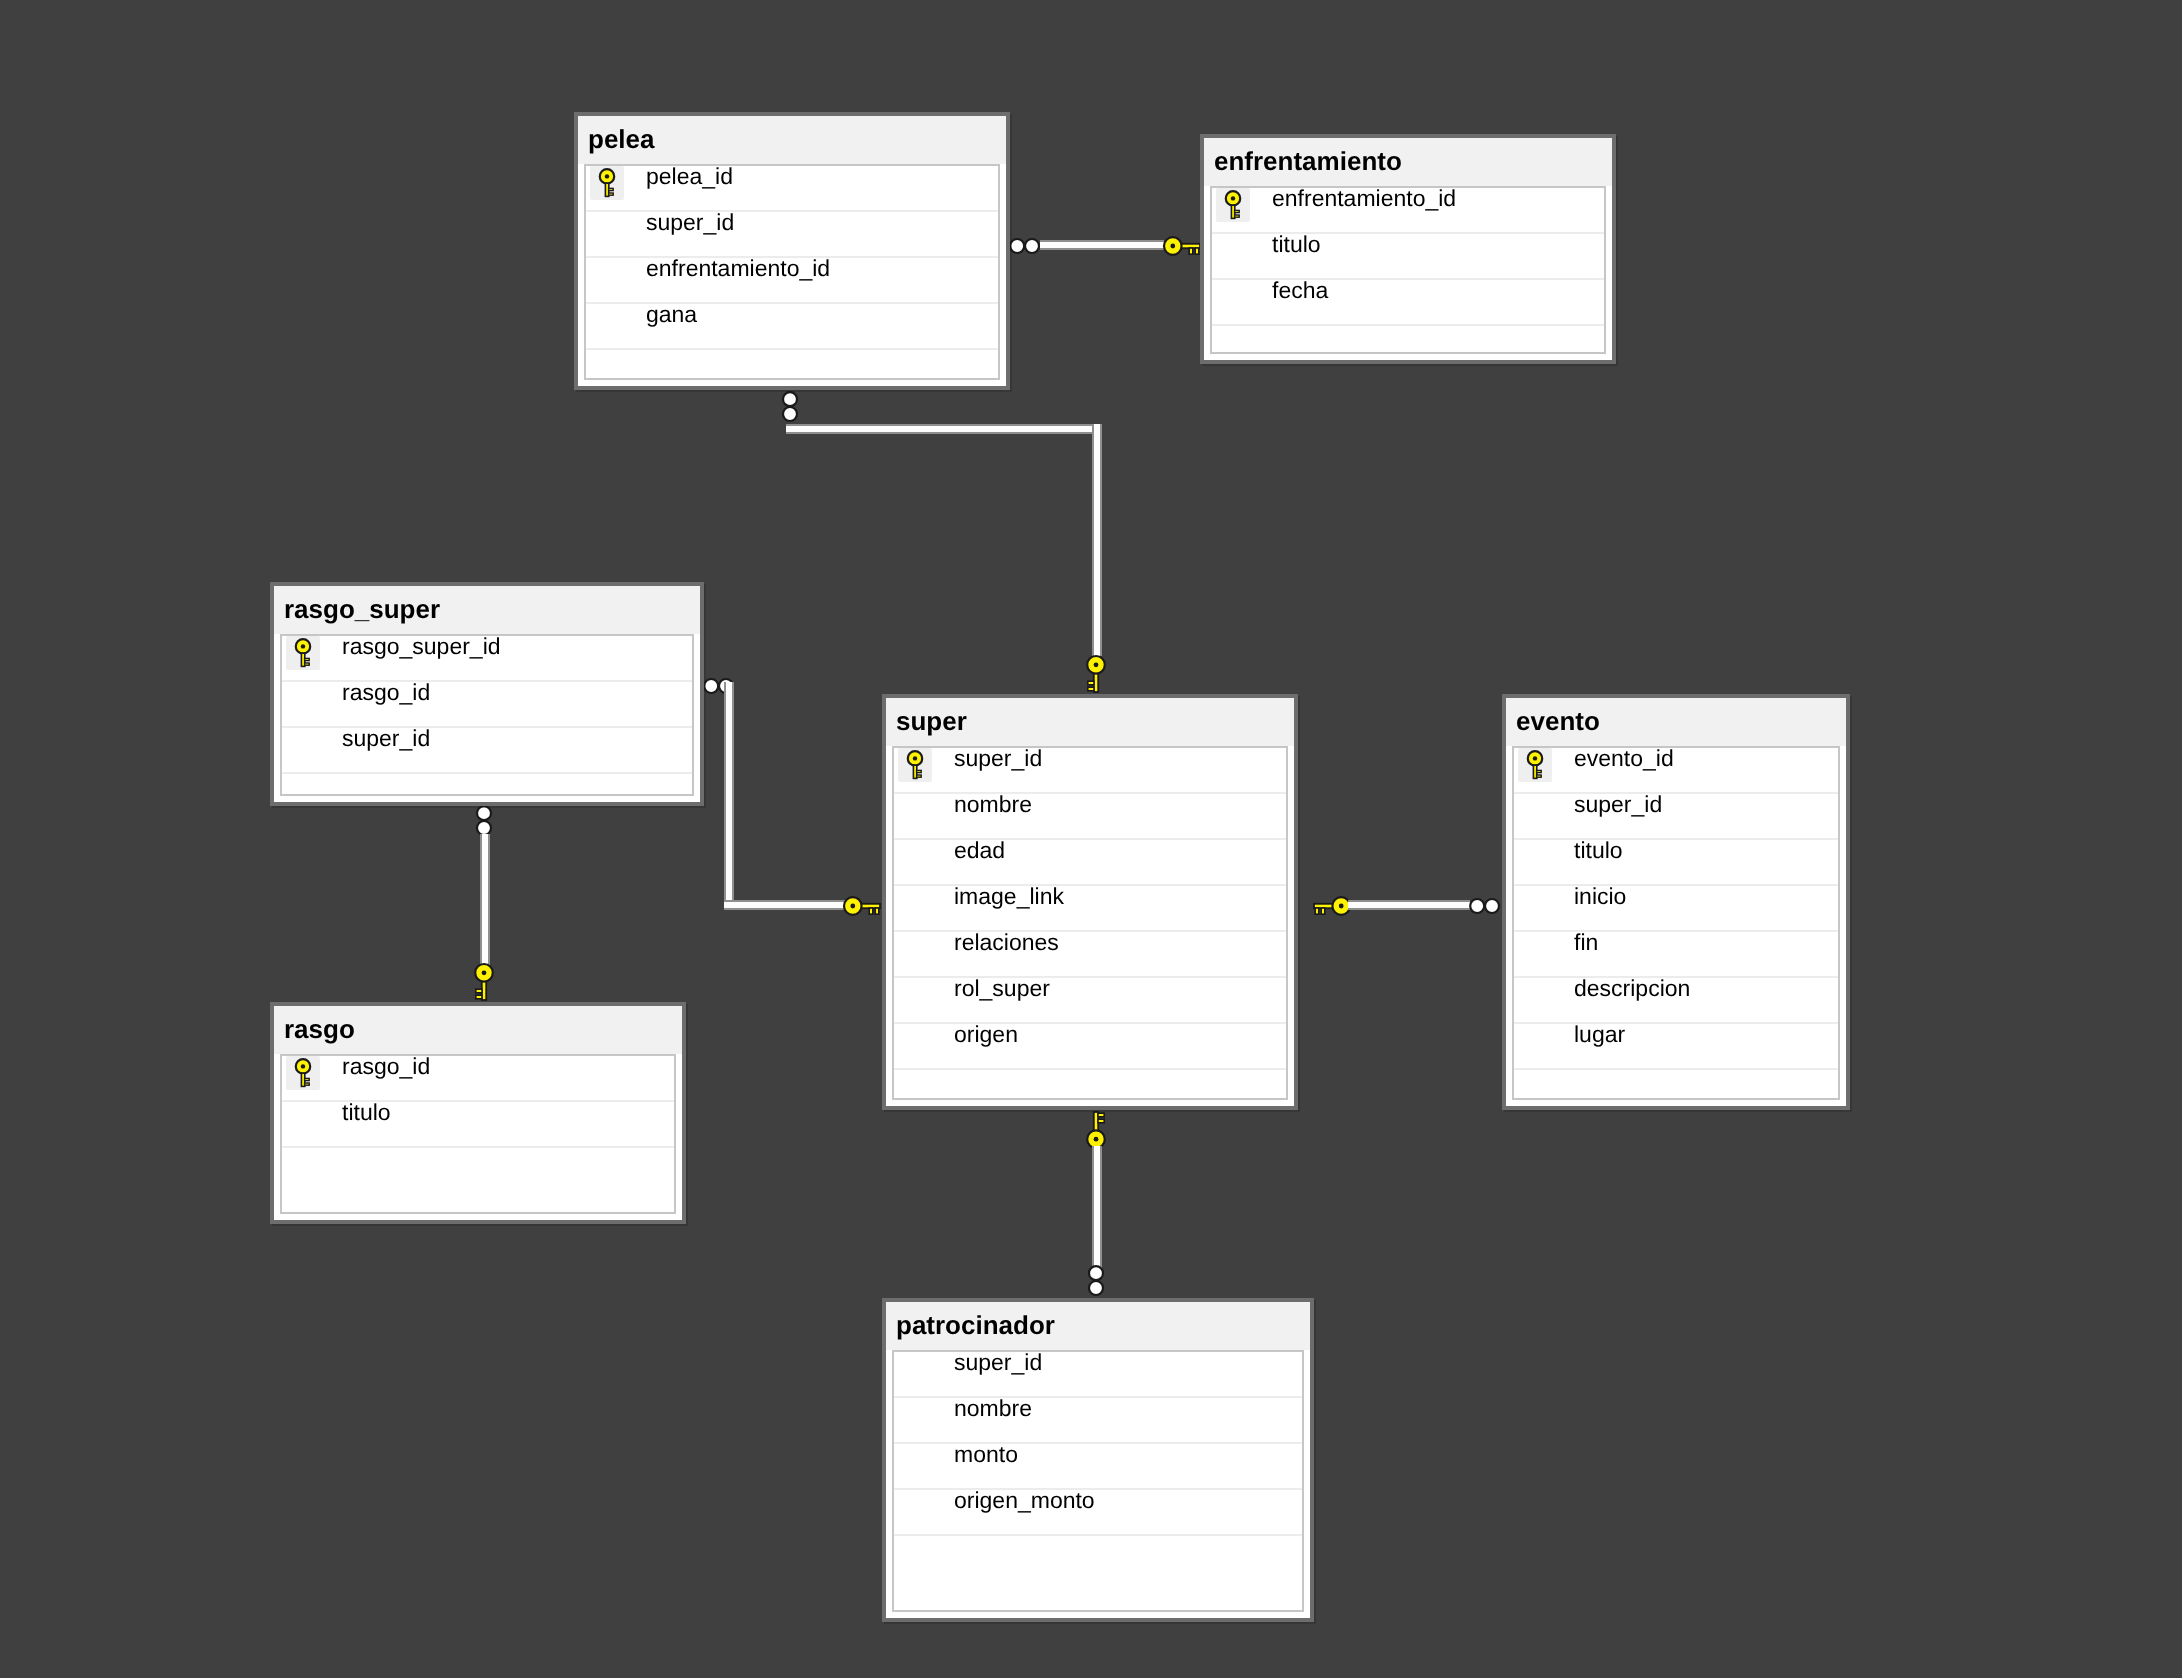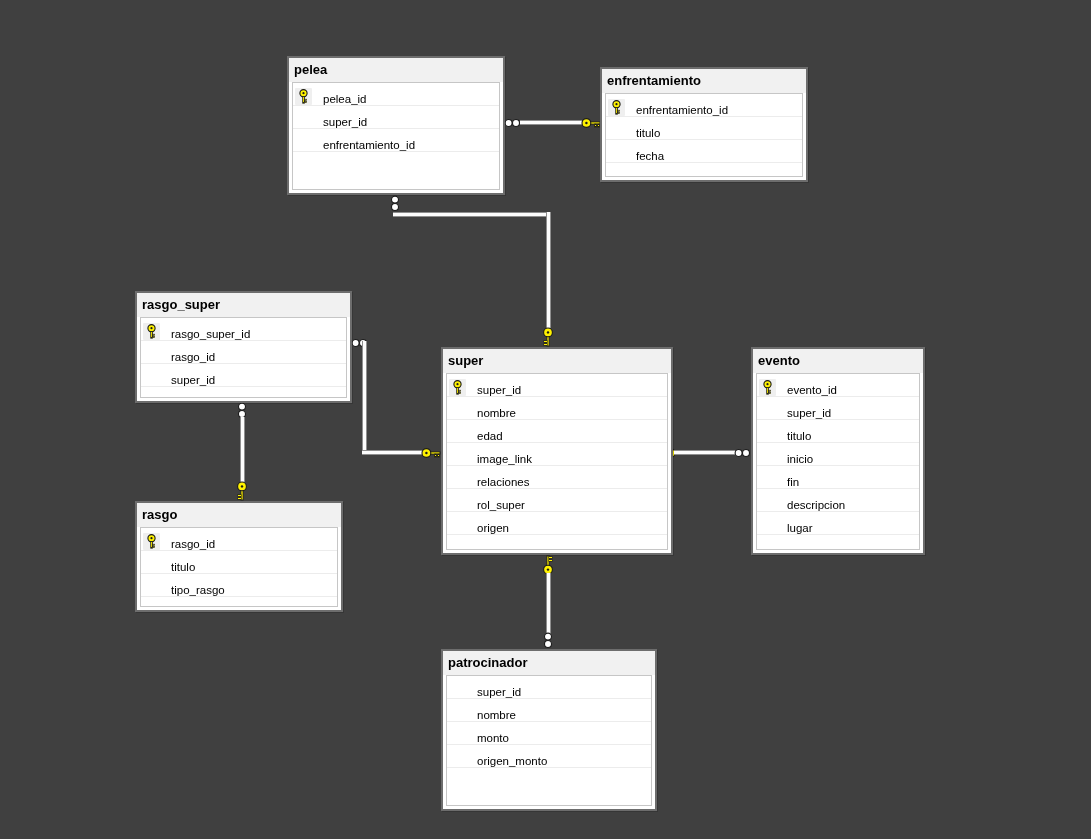--- a/index.html
+++ b/index.html
@@ -18,21 +18,21 @@
     height:24px; line-height:24px; flex:none;
     background:#f1f1f1; padding-left:5px;
     font-size:13px; font-weight:bold; color:#000;
     white-space:nowrap; overflow:hidden;
   }
   .grid {
     flex:1; margin:0 3px 3px 3px; border:1px solid #c6c6c6; background:#fff;
     display:flex; flex-direction:column; overflow:hidden;
   }
   .row {
-    height:23px; flex:none; display:flex; align-items:flex-end;
+    height:23px; flex:none; display:flex; align-items:flex-start;
     border-bottom:1px solid #ececec; box-sizing:border-box;
   }
   .row.empty { flex:1; border-bottom:none; }
   .icon-cell { width:21px; flex:none; display:flex; align-items:center; justify-content:center; }
   .pk-badge {
     width:17px; height:17px; background:#efefef; border-radius:1px;
     display:flex; align-items:center; justify-content:center;
   }
   .fname { padding-left:9px; font-size:11.5px; color:#000; white-space:nowrap; }
 
@@ -175,20 +175,24 @@
         <span class="fname">pelea_id</span>
       </div>
       <div class="row">
         <span class="icon-cell"></span>
         <span class="fname">super_id</span>
       </div>
       <div class="row">
         <span class="icon-cell"></span>
         <span class="fname">enfrentamiento_id</span>
       </div>
+      <div class="row">
+        <span class="icon-cell"></span>
+        <span class="fname">gana</span>
+      </div>
       <div class="row empty"></div>
     </div>
   </div>
 
   <div class="table" style="left:600px;top:67px;width:208px;height:115px">
     <div class="thead">
       <span>enfrentamiento</span>
     </div>
     <div class="grid">
       <div class="row">
@@ -233,21 +237,21 @@
         <span class="fname">rasgo_id</span>
       </div>
       <div class="row">
         <span class="icon-cell"></span>
         <span class="fname">super_id</span>
       </div>
       <div class="row empty"></div>
     </div>
   </div>
 
-  <div class="table" style="left:441px;top:347px;width:232px;height:208px">
+  <div class="table" style="left:441px;top:347px;width:208px;height:208px">
     <div class="thead">
       <span>super</span>
     </div>
     <div class="grid">
       <div class="row">
         <span class="icon-cell">
             <span class="pk-badge">
               <svg width="11" height="15">
                 <use href="#pk-base"></use>
               </svg>
@@ -338,24 +342,20 @@
                 <use href="#pk-base"></use>
               </svg>
             </span>
           </span>
         <span class="fname">rasgo_id</span>
       </div>
       <div class="row">
         <span class="icon-cell"></span>
         <span class="fname">titulo</span>
       </div>
-      <div class="row">
-        <span class="icon-cell"></span>
-        <span class="fname">tipo_rasgo</span>
-      </div>
       <div class="row empty"></div>
     </div>
   </div>
 
   <div class="table" style="left:441px;top:649px;width:216px;height:162px">
     <div class="thead">
       <span>patrocinador</span>
     </div>
     <div class="grid">
       <div class="row">

